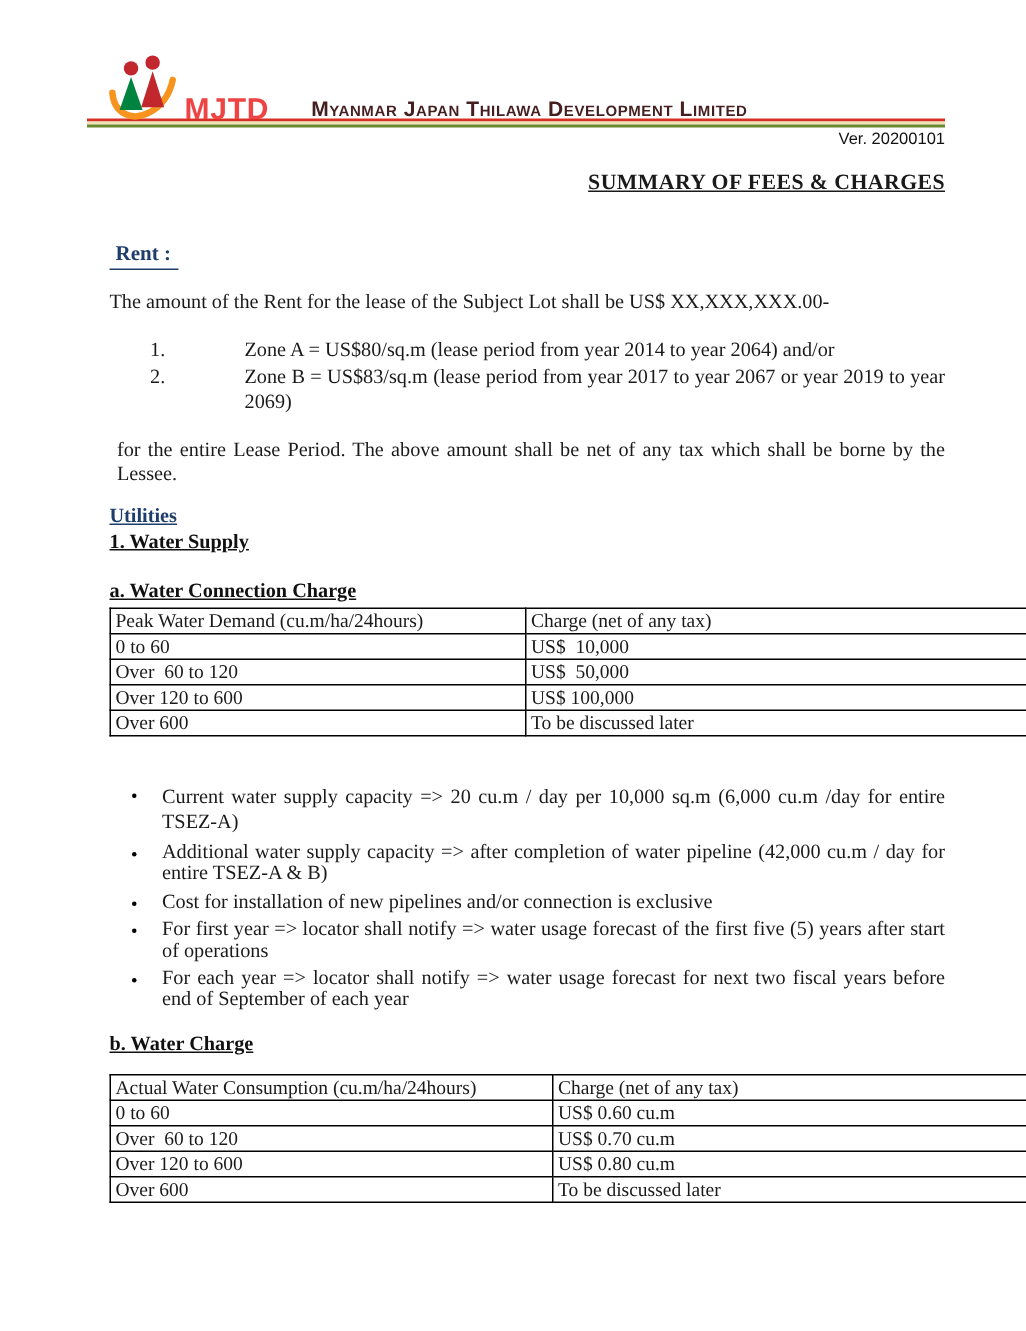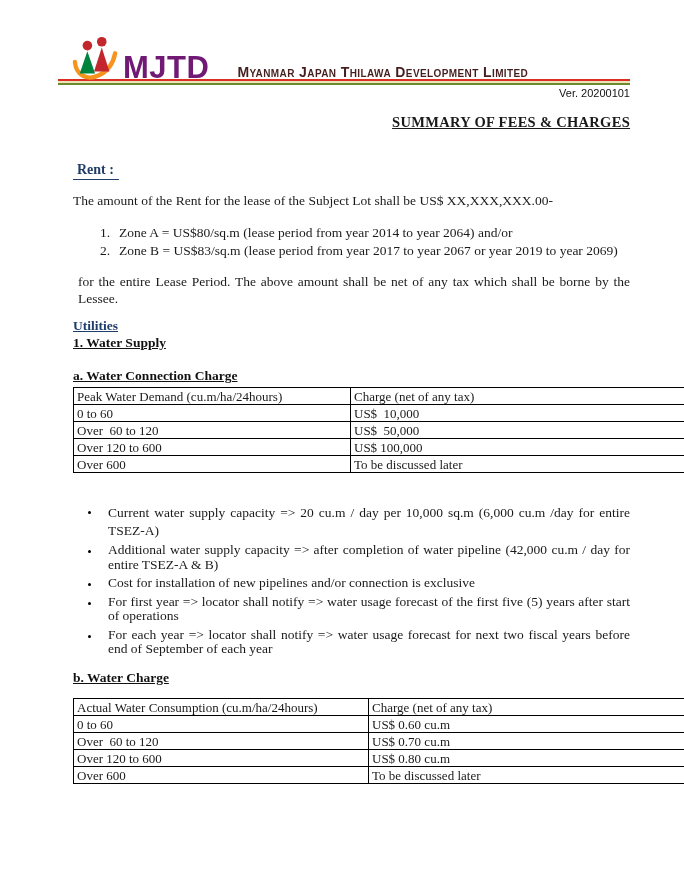--- a/index.html
+++ b/index.html
@@ -12,22 +12,22 @@
     overflow:hidden;
     font-family:"Liberation Serif", serif;
     color:#1a1a1a;
     font-size:13.5px;
   }
   
   .header-row{display:flex;align-items:flex-end;height:46px;margin-left:-2px;}
   .logo-mark{width:50px;height:46px;flex:none;}
   .logo-text{
     font-family:"Liberation Sans", sans-serif;
-    font-weight:bold;font-size:31px;line-height:0.9;
-    color:#701a75;letter-spacing:0.5px;margin-left:2px;
+    font-weight:bold;font-size:20px;line-height:0.9;
+    color:#ef4444;letter-spacing:0.5px;margin-left:2px;
   }
   .company-name{
     font-family:"Liberation Sans", sans-serif;
     font-variant:small-caps;
     font-weight:bold;font-size:14px;line-height:1;
     color:#451f1f;letter-spacing:0.4px;
     margin-left:28px;margin-bottom:3px;white-space:nowrap;
   }
   .stripe{margin-left:-15px;margin-top:-3px;}
   .stripe div{height:2px;}
@@ -50,21 +50,21 @@
     margin-top:31px;
     display:inline-block;
     font-weight:bold;font-size:14px;color:#1f3d6b;
     border-bottom:1.5px solid #1f3d6b;
     padding:0 5px 1px 4px;
   }
   .para-intro{margin-top:13px;line-height:1.2;}
   .zone-list{margin-top:15px;}
   .zone-item{display:flex;line-height:1.3;text-align:justify;}
   .zone-num{flex:none;width:19px;margin-left:27px;}
-  .zone-text{flex:1;padding-right:0;}
+  .zone-text{flex:1;padding-right:0;margin-left:44px;}
   .para-note{margin-top:15px;margin-left:5px;line-height:1.22;text-align:justify;}
   
   .utilities-heading{
     margin-top:11px;
     font-weight:bold;font-size:13.5px;color:#1f3d6b;
     text-decoration:underline;
   }
   .watersupply-heading{
     font-weight:bold;font-size:13.5px;color:#111;
     text-decoration:underline;margin-top:1px;

